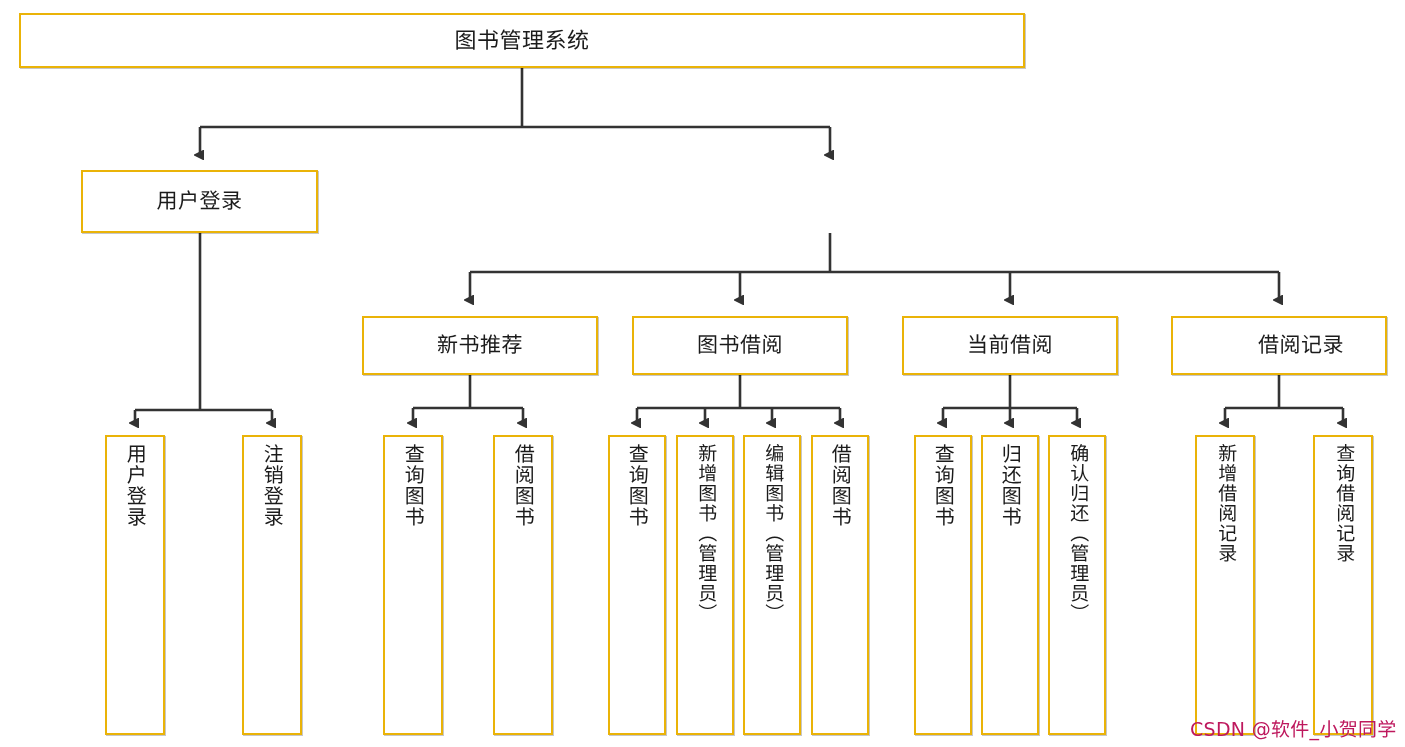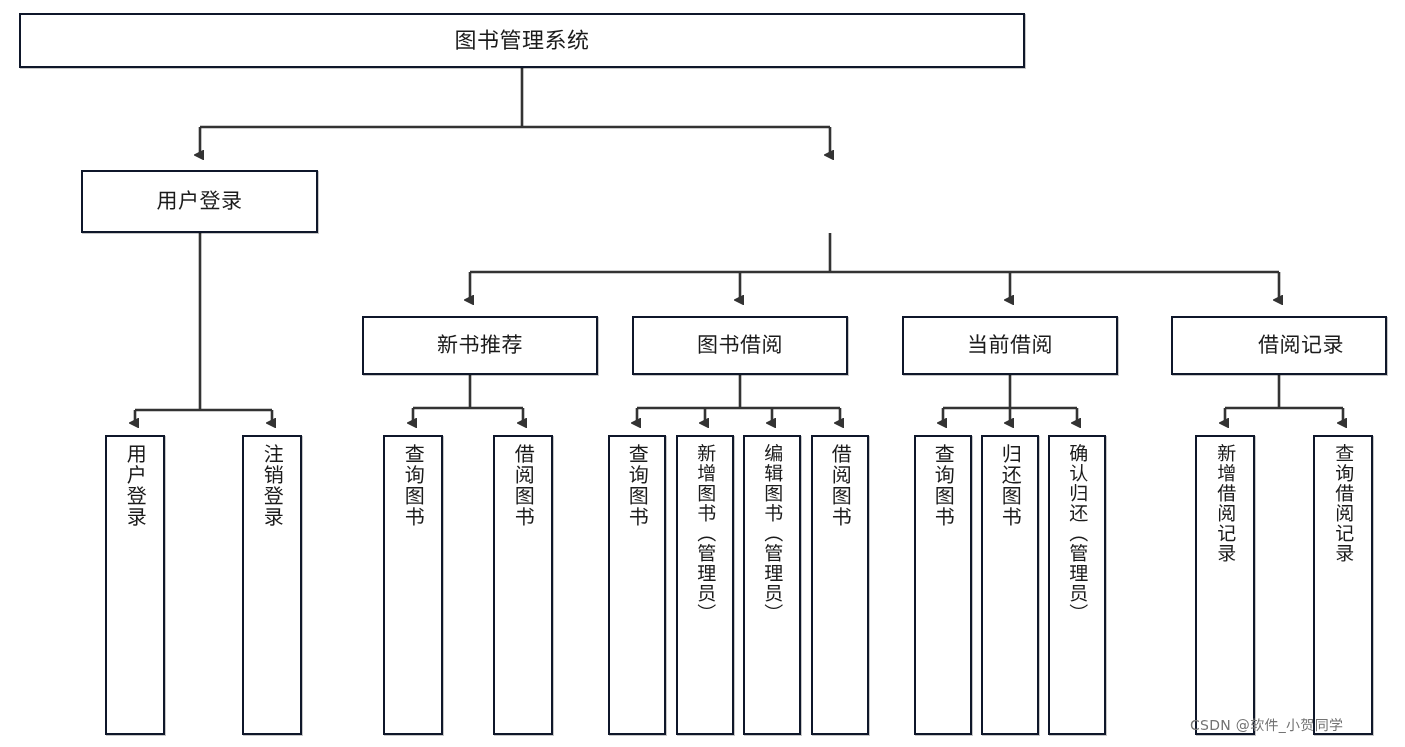--- a/index.html
+++ b/index.html
@@ -23,27 +23,28 @@
     left: 0;
     top: 0;
     width: 1405px;
     height: 747px;
     pointer-events: none;
   }
   .node {
     position: absolute;
     box-sizing: border-box;
     background: #ffffff;
-    border: 2px solid #0f172a;
+    border: 2px solid #eab308;
     box-shadow: 1px 1px 0 0 rgba(0,0,0,0.22);
     display: flex;
     align-items: center;
     justify-content: center;
     color: #1b1b1b;
     z-index: 2;
+    font-family: Liberation Serif, serif;
   }
   .node .label {
     display: block;
     text-align: center;
     line-height: 1.08;
     letter-spacing: 0.5px;
   }
   
   .node.h .label {
     font-size: 21px;
@@ -64,22 +65,22 @@
     line-height: 1.22;
     letter-spacing: 1px;
     white-space: nowrap;
   }
   .node.v.tall .label {
     font-size: 19px;
     line-height: 1.18;
   }
   .watermark {
     position: absolute;
-    color: #737373;
-    font-size: 14px;
+    color: #be185d;
+    font-size: 19px;
     white-space: nowrap;
     letter-spacing: 0.3px;
     z-index: 3;
   }
 </style>
 </head>
 <body>
 
 <div id="canvas">
 

